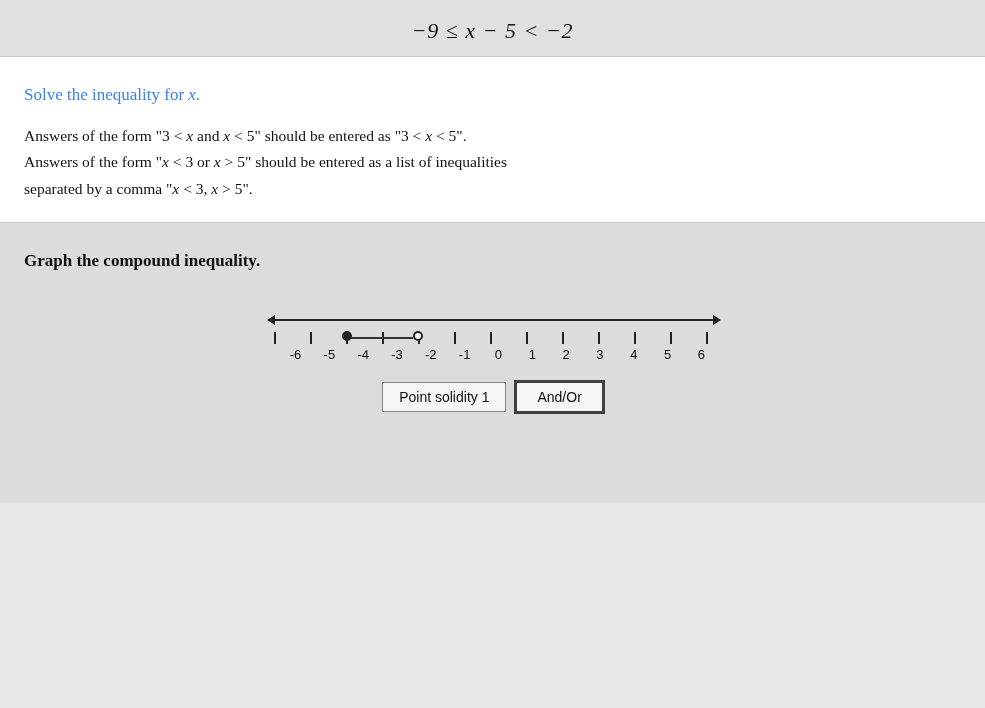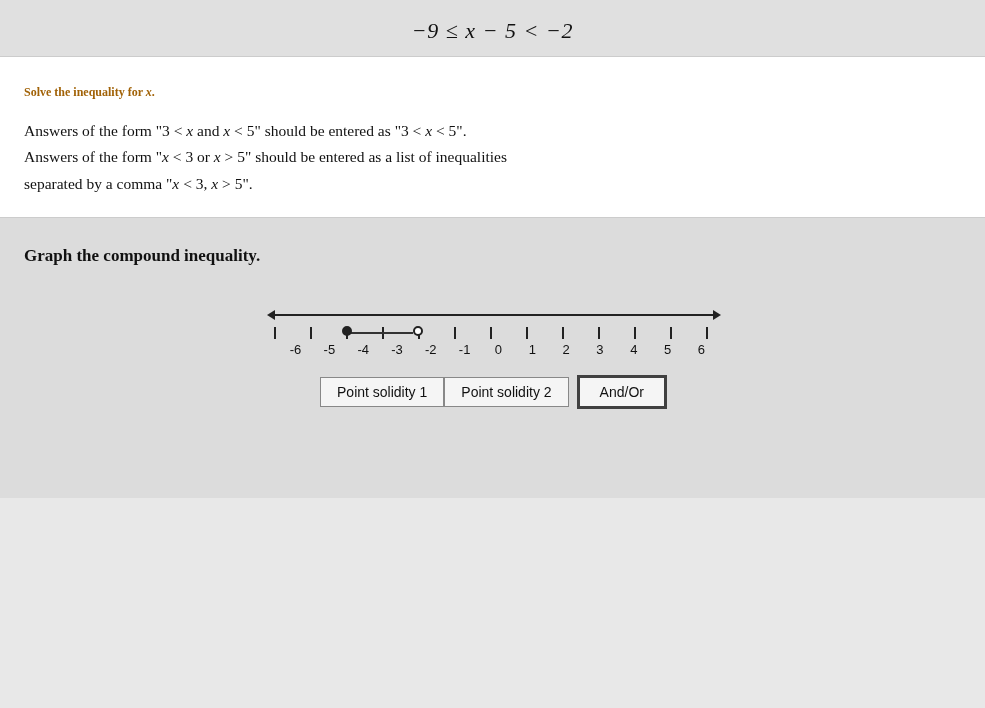--- a/index.html
+++ b/index.html
@@ -39,25 +39,25 @@
 
     
     .content-area {
       background: #ffffff;
       margin: 0;
       padding: 28px 30px 20px 24px;
       border-bottom: 1px solid #ccc;
     }
 
     .solve-instruction {
-      font-size: 12px;
-      font-family: Georgia, serif;
-      color: #a16207;
+      font-size: 17px;
+      font-family: Georgia, serif;
+      color: #3b82f6;
       margin-bottom: 18px;
-      font-weight: bold;
+      font-weight: normal;
     }
 
     .answer-hints {
       font-size: 15.5px;
       font-family: Georgia, serif;
       color: #111;
       line-height: 1.7;
     }
 
     
@@ -277,21 +277,20 @@
         <span class="num-label">2</span>
         <span class="num-label">3</span>
         <span class="num-label">4</span>
         <span class="num-label">5</span>
         <span class="num-label">6</span>
       </div>
 
       <div class="buttons-area">
         <div class="buttons-row">
           <button class="btn-point">Point solidity 1</button>
-          <button class="btn-point">Point solidity 2</button>
         </div>
         <button class="btn-andor">And/Or</button>
       </div>
 
     </div>
   </div>
 
 </div>
 
 </body></html>

